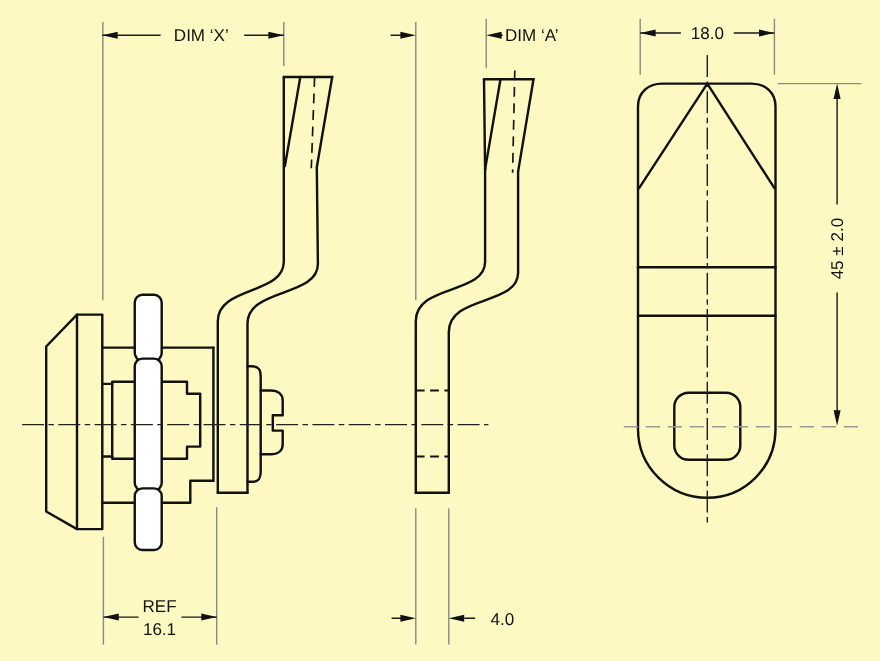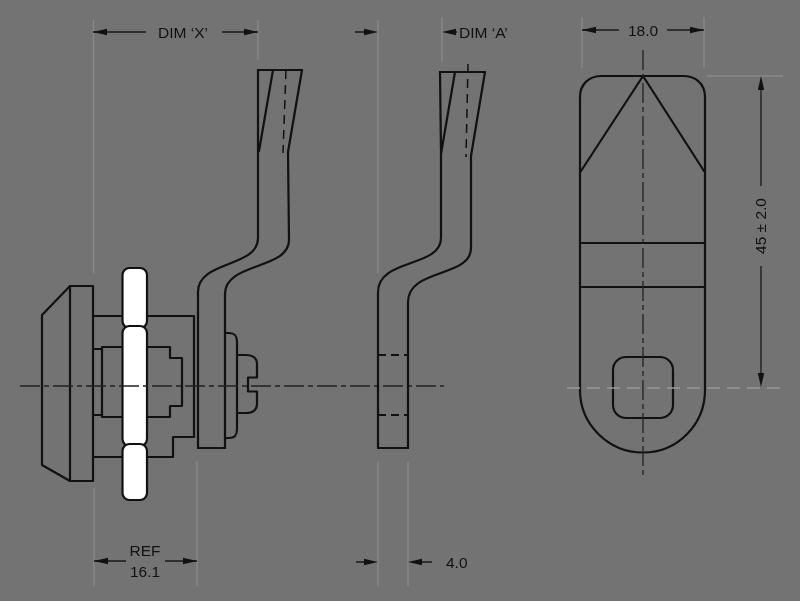--- a/index.html
+++ b/index.html
@@ -1,16 +1,16 @@
 <!DOCTYPE html>
 <html><head>
 <meta charset="utf-8">
 <style>
   html,body{margin:0;padding:0;background:#fff;}
-  #canvas{position:relative;width:800px;height:601px;background:#737373;overflow:hidden;}
+  #canvas{position:relative;width:800px;height:601px;background:#fef9c3;overflow:hidden;}
   svg{display:block;}
   text{font-family:"Liberation Sans","DejaVu Sans",sans-serif;font-size:15.5px;fill:#111;}
   .outline{fill:none;stroke:#111;stroke-width:2.2;stroke-linejoin:round;stroke-linecap:round;}
   .outline-fill{fill:#fff;stroke:#111;stroke-width:2.2;stroke-linejoin:round;}
   .hidden-line{fill:none;stroke:#111;stroke-width:2;stroke-dasharray:8 5;}
   .tab-center{fill:none;stroke:#111;stroke-width:1.5;stroke-dasharray:9 6;}
   .centerline{fill:none;stroke:#222;stroke-width:1.3;stroke-dasharray:20 4 5 4;}
   .centerline-gray{fill:none;stroke:#999;stroke-width:1.3;stroke-dasharray:13 7;}
   .extline{fill:none;stroke:#8a8a8a;stroke-width:1.3;}
   .dimline{fill:none;stroke:#1a1a1a;stroke-width:1.3;}

